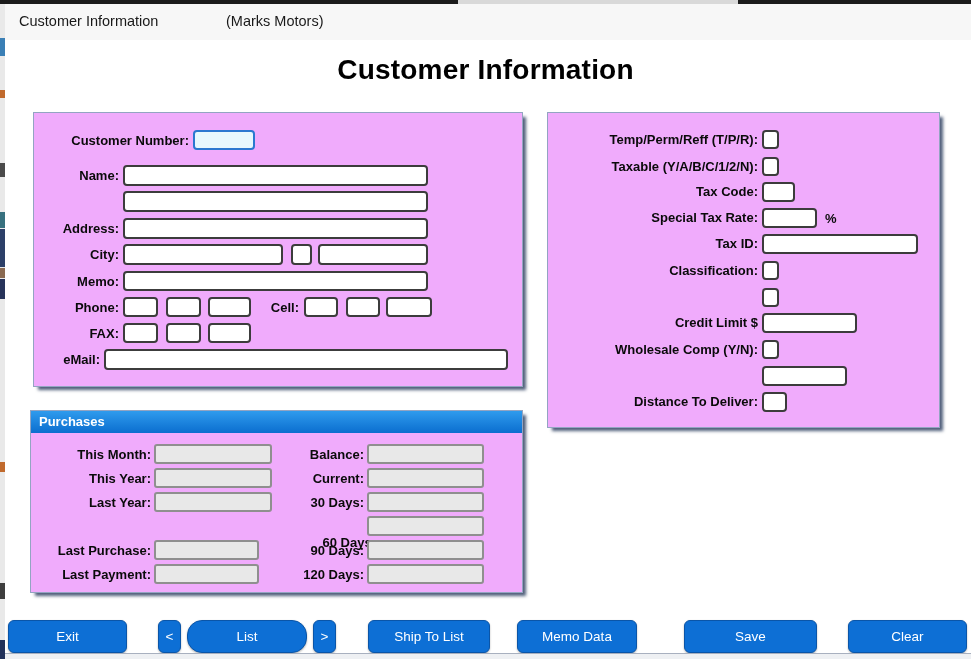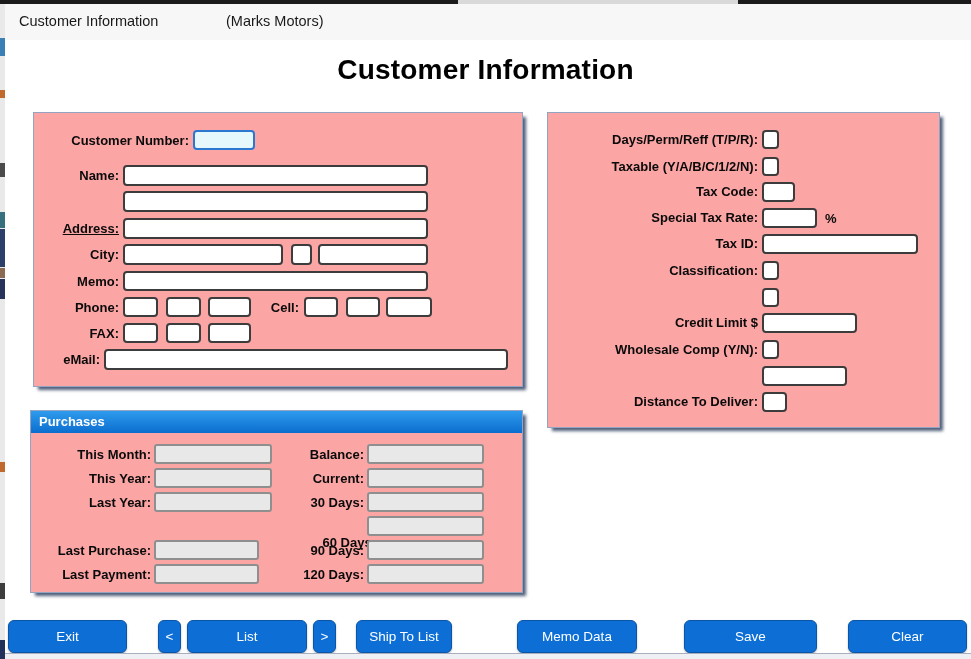--- a/index.html
+++ b/index.html
@@ -17,21 +17,21 @@
   .e7{top:275px;height:20px;background:#27335a;} .e8{top:458px;height:10px;background:#c06a2d;}
   .e9{top:579px;height:16px;background:#3d3d3d;} .e10{top:636px;height:19px;background:#21315a;}
 
   .titlebar{position:absolute;left:5px;top:4px;width:966px;height:36px;background:#f7f7f7;}
   .titlebar span{position:absolute;top:9px;font-size:14.5px;color:#191919;white-space:nowrap;}
   .t1{left:14px;} .t2{left:173px;margin-left:48px;}
 
   .heading{position:absolute;left:0;top:54px;width:971px;text-align:center;
            font-size:28px;font-weight:bold;color:#000;letter-spacing:.2px;}
 
-  .panel{position:absolute;background:#fca5a5;border:1px solid #93a4c2;
+  .panel{position:absolute;background:#f0abfc;border:1px solid #93a4c2;
          box-shadow:4px 4px 3px -1px rgba(38,56,90,.8);box-sizing:border-box;}
   .p-cust{left:33px;top:112px;width:490px;height:275px;}
   .p-tax{left:547px;top:112px;width:393px;height:316px;}
   .p-pur{left:30px;top:410px;width:493px;height:183px;}
 
   .lbl{position:absolute;font-size:13px;font-weight:bold;color:#0a0a0a;
        text-align:right;white-space:nowrap;}
 
   .inp{position:absolute;background:#fff;border:2px solid #3c3c3c;border-radius:4px;
        padding:0 3px;font:13px "Liberation Sans",sans-serif;box-sizing:border-box;height:21px;}
@@ -79,21 +79,21 @@
   <div class="heading">Customer Information</div>
 
   <div class="panel p-cust">
     <span class="lbl" style="left:0;top:20px;width:155px;">Customer Number:</span>
     <input class="inp hl" style="left: 159px; top: 17px; width: 62px; height: 20px;" value="">
 
     <span class="lbl" style="left:0;top:55px;width:85px;">Name:</span>
     <input class="inp" style="left: 89px; top: 52px; width: 305px;" value="">
     <input class="inp" style="left: 89px; top: 78px; width: 305px;" value="">
 
-    <span class="lbl" style="left:0;top:108px;width:85px;text-decoration:underline;">Address:</span>
+    <span class="lbl" style="left:0;top:108px;width:85px;">Address:</span>
     <input class="inp" style="left: 89px; top: 105px; width: 305px;" value="">
 
     <span class="lbl" style="left:0;top:134px;width:85px;">City:</span>
     <input class="inp" style="left: 89px; top: 131px; width: 160px;" value="">
     <input class="inp" style="left: 257px; top: 131px; width: 21px; padding: 0px 1px;" value="">
     <input class="inp" style="left: 284px; top: 131px; width: 110px;" value="">
 
     <span class="lbl" style="left:0;top:161px;width:85px;">Memo:</span>
     <input class="inp" style="left: 89px; top: 158px; width: 305px; height: 20px;" value="">
 
@@ -109,21 +109,21 @@
     <span class="lbl" style="left:0;top:213px;width:85px;">FAX:</span>
     <input class="inp" style="left: 89px; top: 210px; width: 35px; height: 20px; padding: 0px 1px;" value="">
     <input class="inp" style="left: 132px; top: 210px; width: 35px; height: 20px; padding: 0px 1px;" value="">
     <input class="inp" style="left: 174px; top: 210px; width: 43px; height: 20px; padding: 0px 1px;" value="">
 
     <span class="lbl" style="left:0;top:239px;width:66px;">eMail:</span>
     <input class="inp" style="left: 70px; top: 236px; width: 404px;" value="">
   </div>
 
   <div class="panel p-tax">
-    <span class="lbl" style="left:0;top:19px;width:210px;">Days/Perm/Reff (T/P/R):</span>
+    <span class="lbl" style="left:0;top:19px;width:210px;">Temp/Perm/Reff (T/P/R):</span>
     <input class="inp" style="left: 214px; top: 17px; width: 17px; height: 19px; padding: 0px 1px;" value="">
 
     <span class="lbl" style="left:0;top:46px;width:210px;">Taxable (Y/A/B/C/1/2/N):</span>
     <input class="inp" style="left: 214px; top: 44px; width: 17px; height: 19px; padding: 0px 1px;" value="">
 
     <span class="lbl" style="left:0;top:71px;width:210px;">Tax Code:</span>
     <input class="inp" style="left: 214px; top: 69px; width: 33px; height: 20px; padding: 0px 1px;" value="">
 
     <span class="lbl" style="left:0;top:97px;width:210px;">Special Tax Rate:</span>
     <input class="inp" style="left: 214px; top: 95px; width: 55px; height: 20px;" value="">
@@ -176,21 +176,21 @@
     <input class="inp dis" style="left: 336px; top: 129px; width: 117px;" disabled="" value="">
 
     <span class="lbl" style="left:0;top:156px;width:120px;">Last Payment:</span>
     <input class="inp dis" style="left: 123px; top: 153px; width: 105px;" disabled="" value="">
     <span class="lbl" style="left:160px;top:156px;width:173px;">120 Days:</span>
     <input class="inp dis" style="left: 336px; top: 153px; width: 117px;" disabled="" value="">
   </div>
 
   <button class="btn" style="left:8px;width:119px;">Exit</button>
   <button class="btn" style="left:158px;width:23px;">&lt;</button>
-  <button class="btn" style="left:187px;width:120px;">List</button>
+  <button class="btn" style="left:187px;width:120px;border-radius:15px;">List</button>
   <button class="btn" style="left:313px;width:23px;">&gt;</button>
-  <button class="btn" style="left:356px;width:96px;">Ship To List</button>
+  <button class="btn" style="left:368px;width:122px;">Ship To List</button>
   <button class="btn" style="left:517px;width:120px;">Memo Data</button>
   <button class="btn" style="left:684px;width:133px;">Save</button>
   <button class="btn" style="left:848px;width:119px;">Clear</button>
 
   <div class="bottombar"></div>
 </div>
 
 </body></html>

